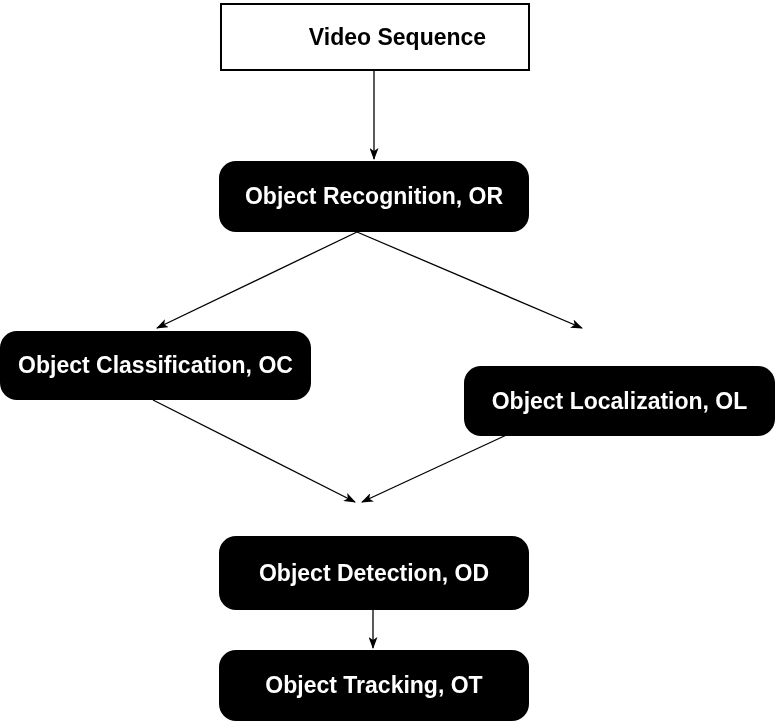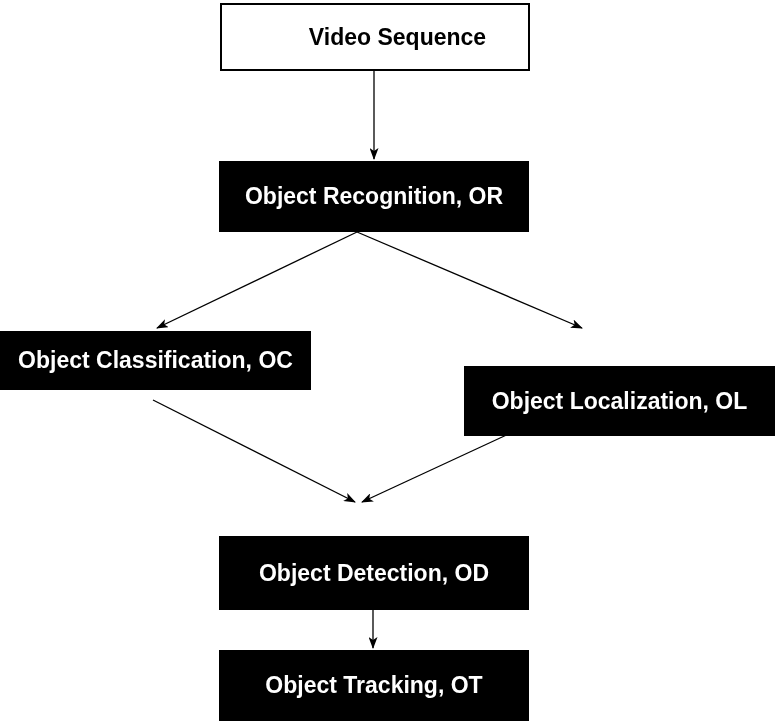--- a/index.html
+++ b/index.html
@@ -30,30 +30,31 @@
     align-items: center;
     justify-content: center;
     font-weight: bold;
     font-size: 23px;
     letter-spacing: 0px;
     white-space: nowrap;
   }
   .node.filled {
     background: #000000;
     color: #ffffff;
+    border-radius: 17px;
   }
   .node.outlined {
     background: #ffffff;
     color: #000000;
     border: 2px solid #000000;
   }
   
   .n-video        { left: 220px; top: 3px;   width: 310px; height: 68px; padding-left: 45px; }
   .n-recognition  { left: 219px; top: 161px; width: 310px; height: 71px; }
-  .n-classification { left: 0px; top: 331px; width: 311px; height: 59px; }
+  .n-classification { left: 0px; top: 331px; width: 311px; height: 69px; }
   .n-localization { left: 464px; top: 330px; width: 311px; height: 70px; margin-top: 36px; }
   .n-detection    { left: 219px; top: 504px; width: 310px; height: 74px; margin-top: 32px; }
   .n-tracking     { left: 219px; top: 650px; width: 310px; height: 71px; }
 </style>
 </head>
 <body>
 
 <div class="canvas">
 
   <svg class="edges" viewBox="0 0 775 721" xmlns="http://www.w3.org/2000/svg">

